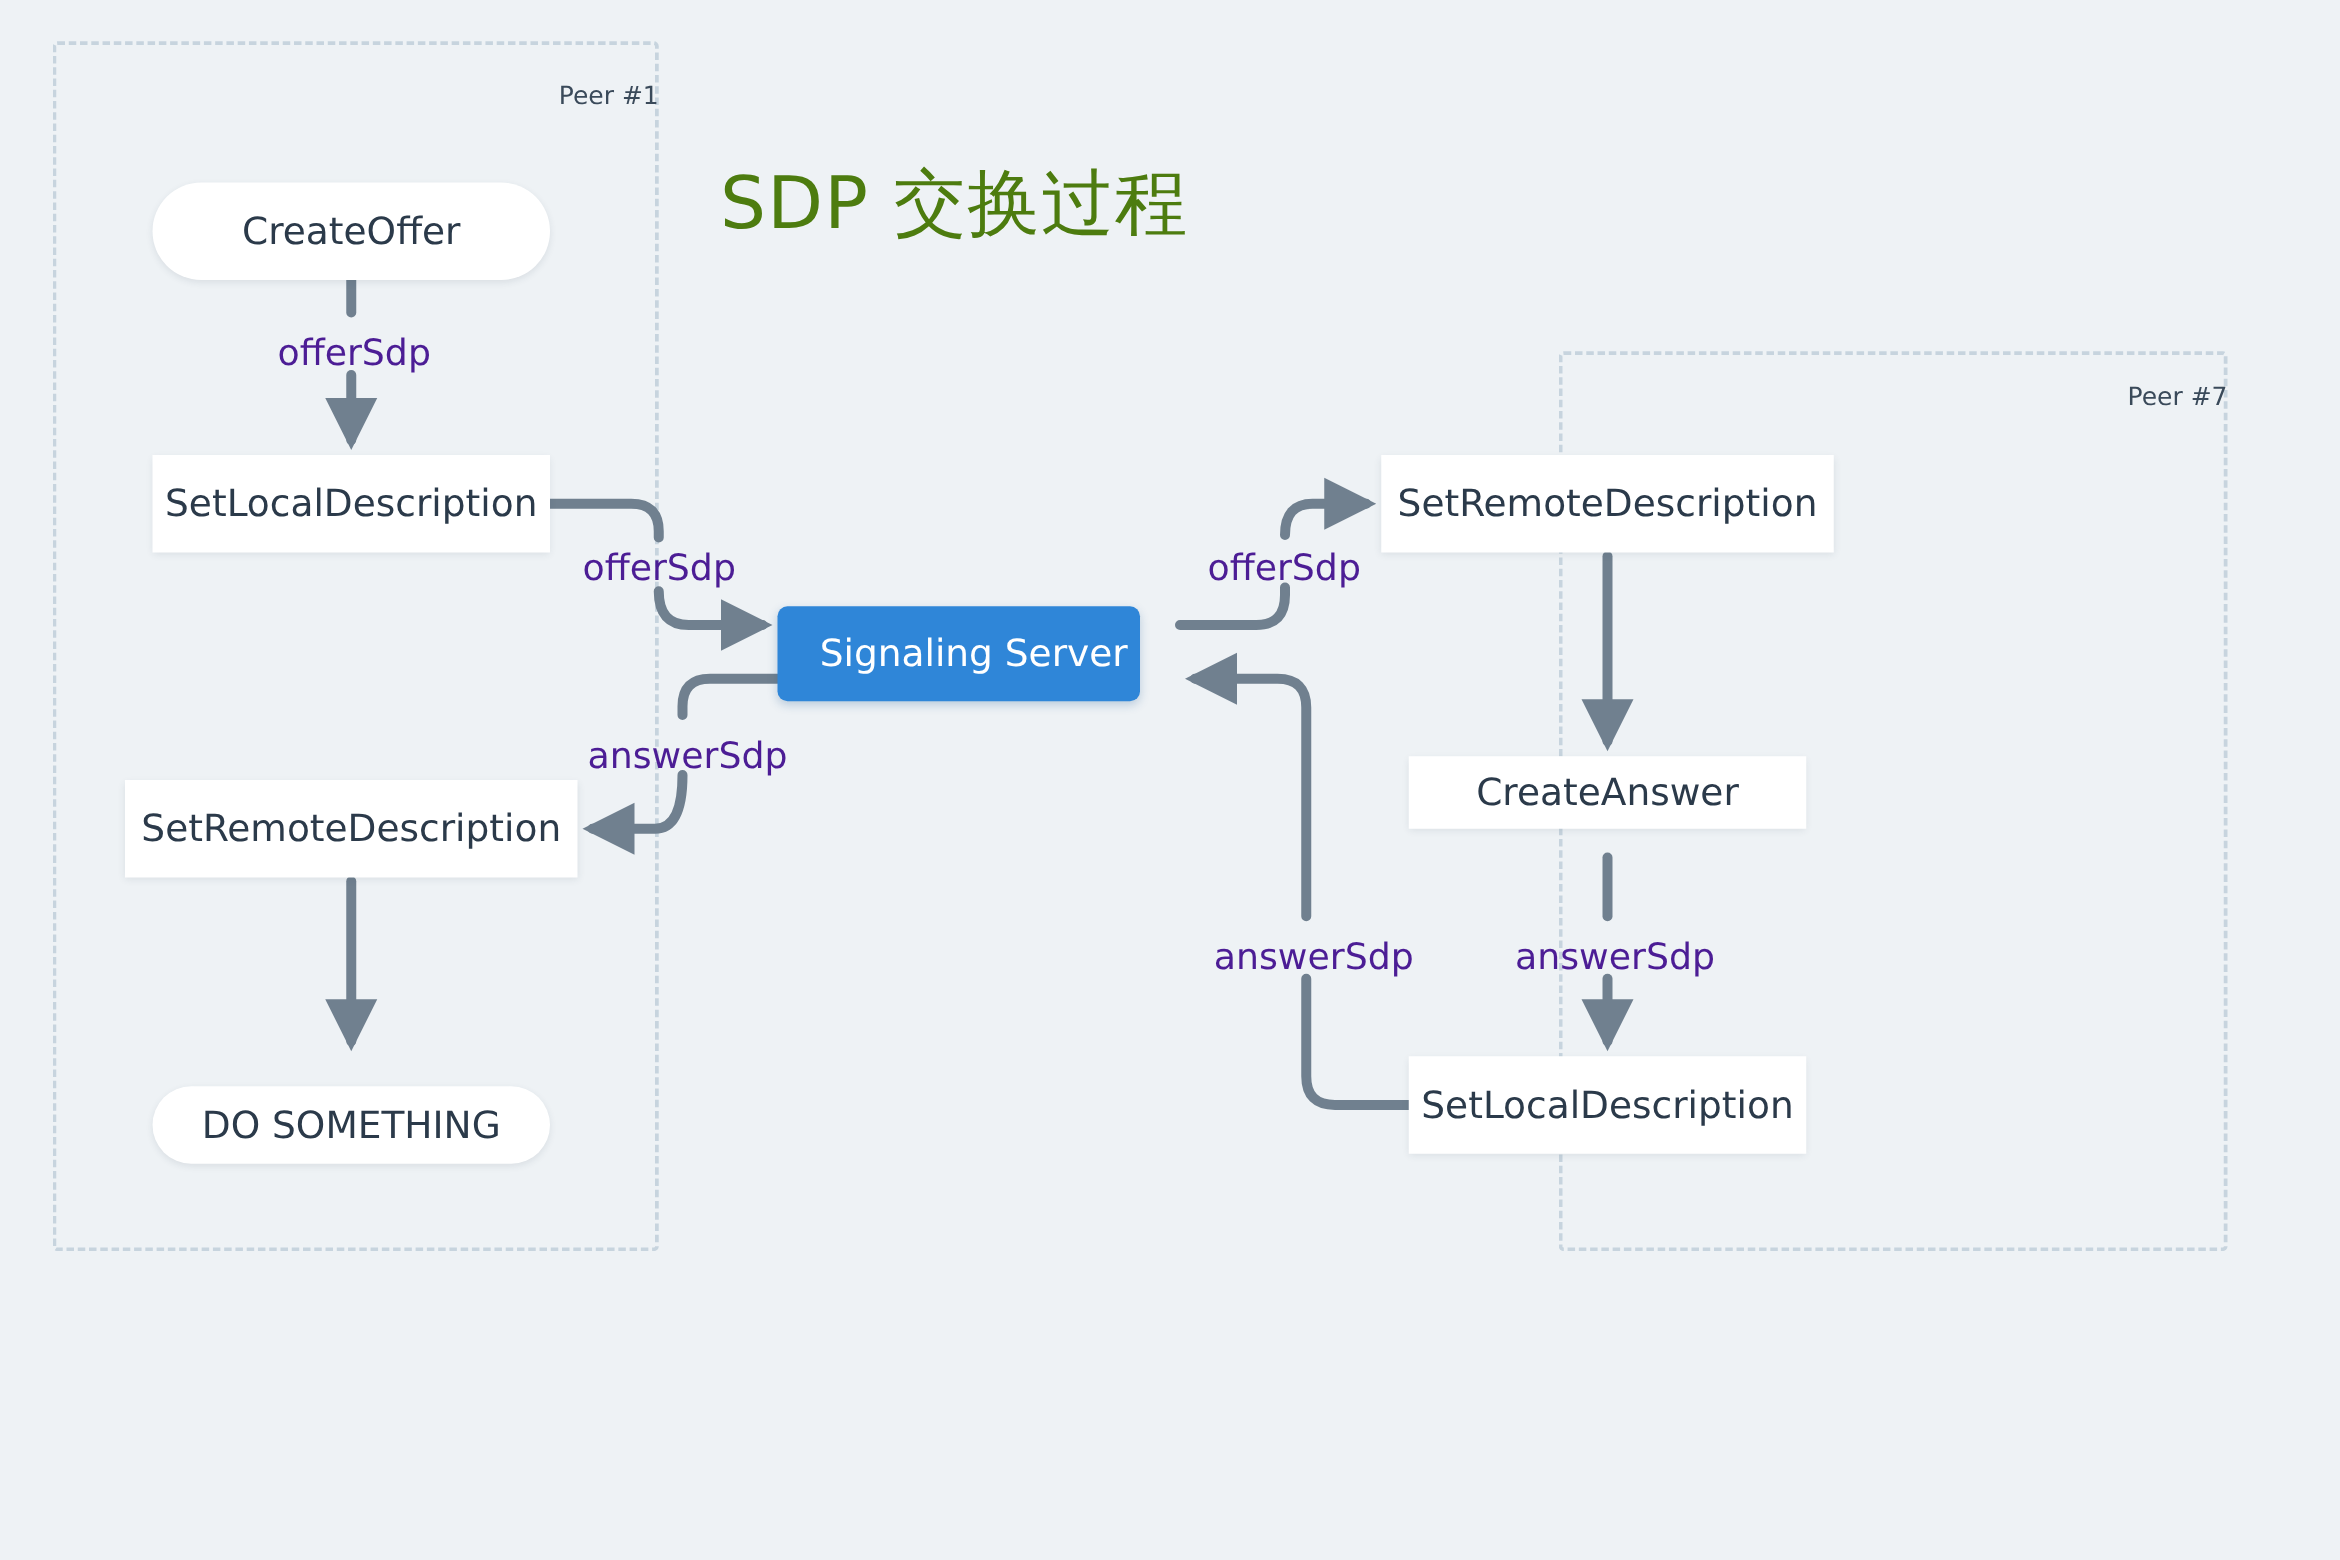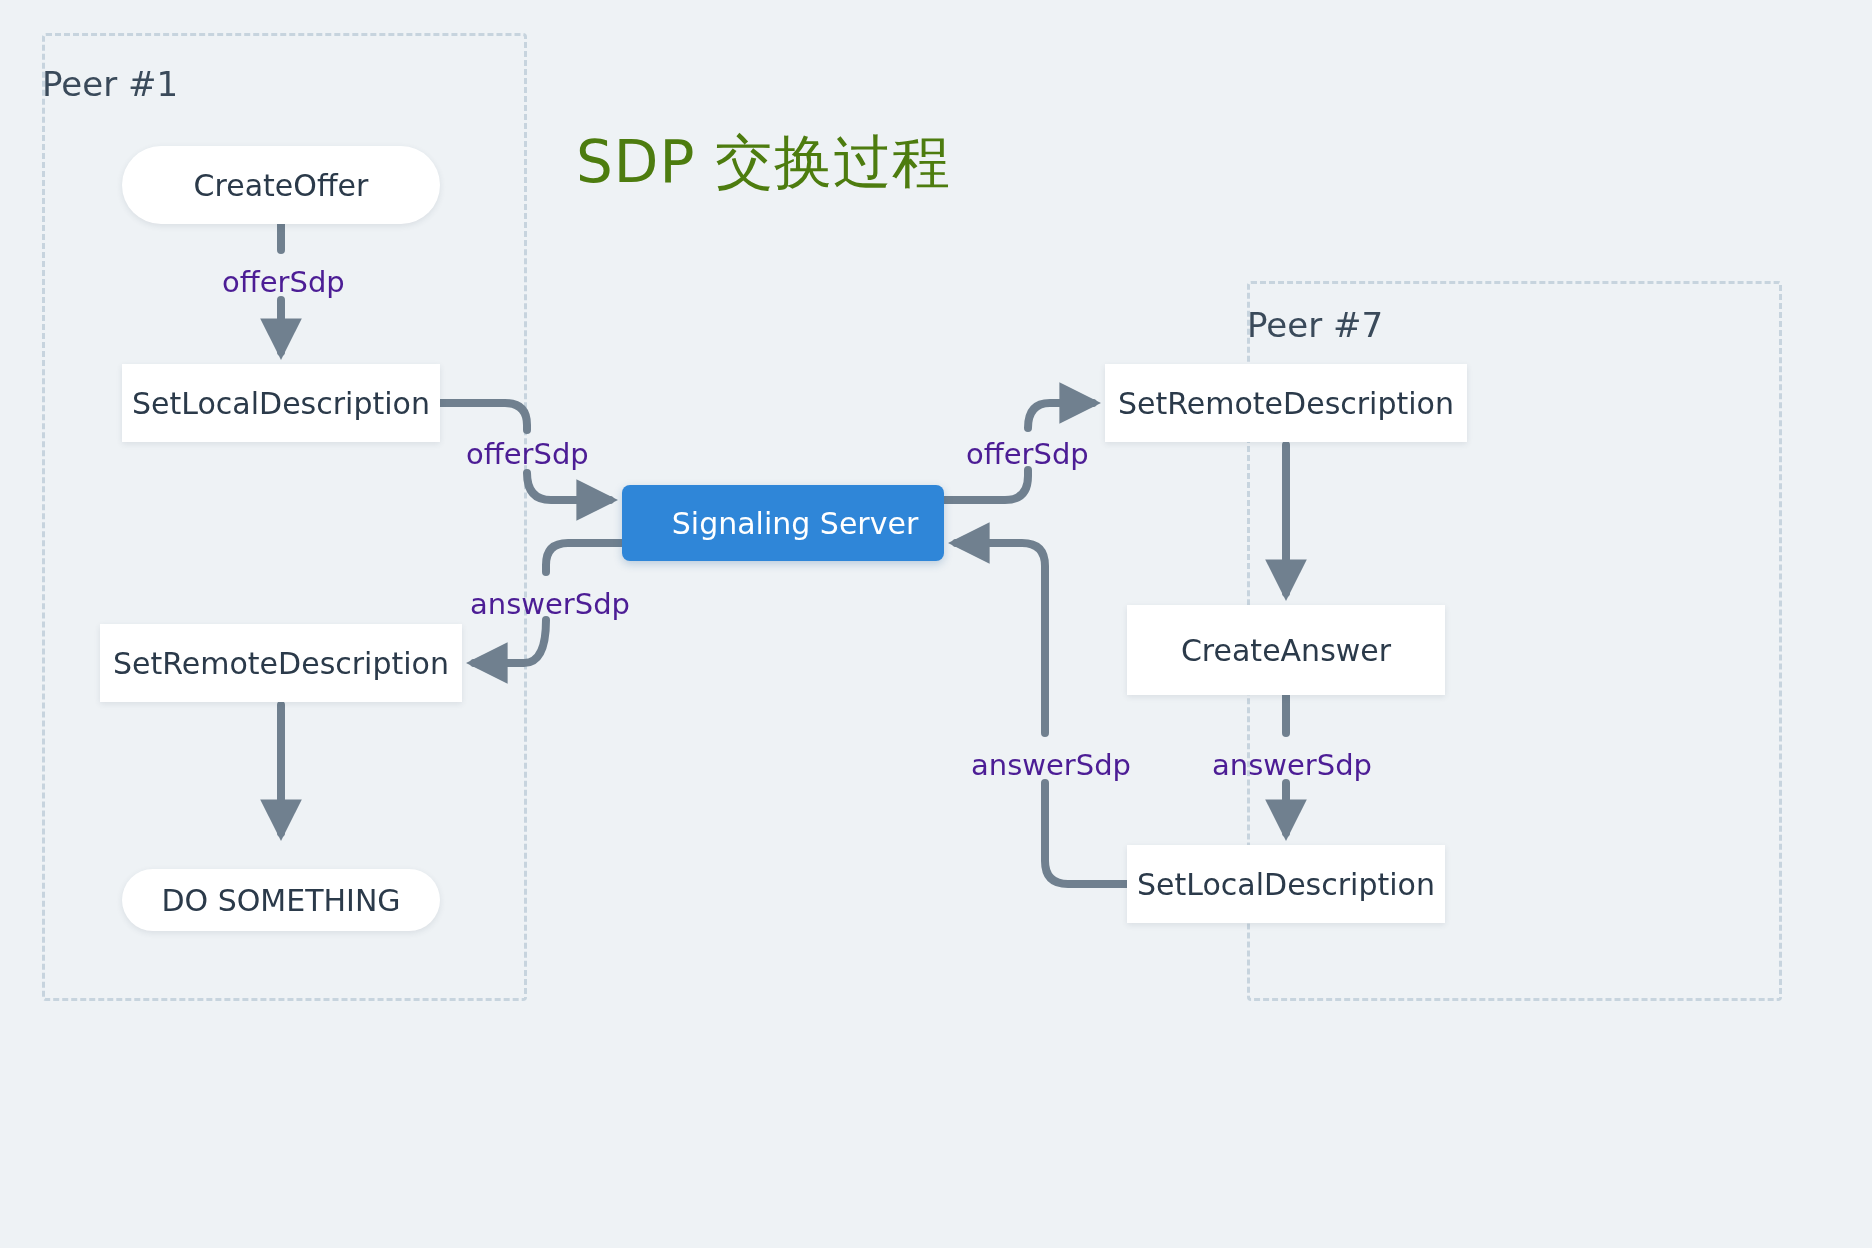--- a/index.html
+++ b/index.html
@@ -21,24 +21,24 @@
     position: absolute;
     border: 3px dashed #c7d4de;
     border-radius: 4px;
     box-sizing: border-box;
   }
   #peer1-box { left: 42px;   top: 33px;  width: 485px;  height: 968px; }
   #peer2-box { left: 1247px; top: 281px; width: 535px;  height: 720px; }
 
   .peer-title {
     position: absolute;
-    font-size: 34px;
+    font-size: 20px;
     color: #3a4a5a;
     white-space: nowrap;
-    text-align: left;
+    text-align: right;
   }
   #peer1-title { left: 42px;   top: 64px;  width: 485px; }
   #peer2-title { left: 1247px; top: 305px; width: 535px; }
 
   
   #diagram-title {
     position: absolute;
     left: 576px;
     top: 124px;
     font-size: 58px;
@@ -66,23 +66,23 @@
     background: #2f86d8;
     color: #ffffff;
     border-radius: 8px;
     box-shadow: 0 3px 8px rgba(30,90,150,0.25);
   }
 
   #n-create-offer      { left: 122px;  top: 122px; width: 318px; height: 78px; }
   #n-p1-setlocal       { left: 122px;  top: 364px; width: 318px; height: 78px; }
   #n-p1-setremote      { left: 100px;  top: 624px; width: 362px; height: 78px; }
   #n-do-something      { left: 122px;  top: 845px; width: 318px; height: 62px; }
-  #n-signaling-server  { left: 622px;  top: 485px; width: 322px; height: 76px; padding-left: 24px; }
+  #n-signaling-server  { left: 622px;  top: 485px; width: 290px; height: 76px; padding-left: 24px; }
   #n-p2-setremote      { left: 1105px; top: 364px; width: 362px; height: 78px; }
-  #n-create-answer     { left: 1127px; top: 605px; width: 318px; height: 90px; }
+  #n-create-answer     { left: 1127px; top: 605px; width: 318px; height: 58px; }
   #n-p2-setlocal       { left: 1127px; top: 845px; width: 318px; height: 78px; }
 
   
   .edge-label {
     position: absolute;
     font-size: 29px;
     color: #4c1d95;
     white-space: nowrap;
     background: transparent;
   }

